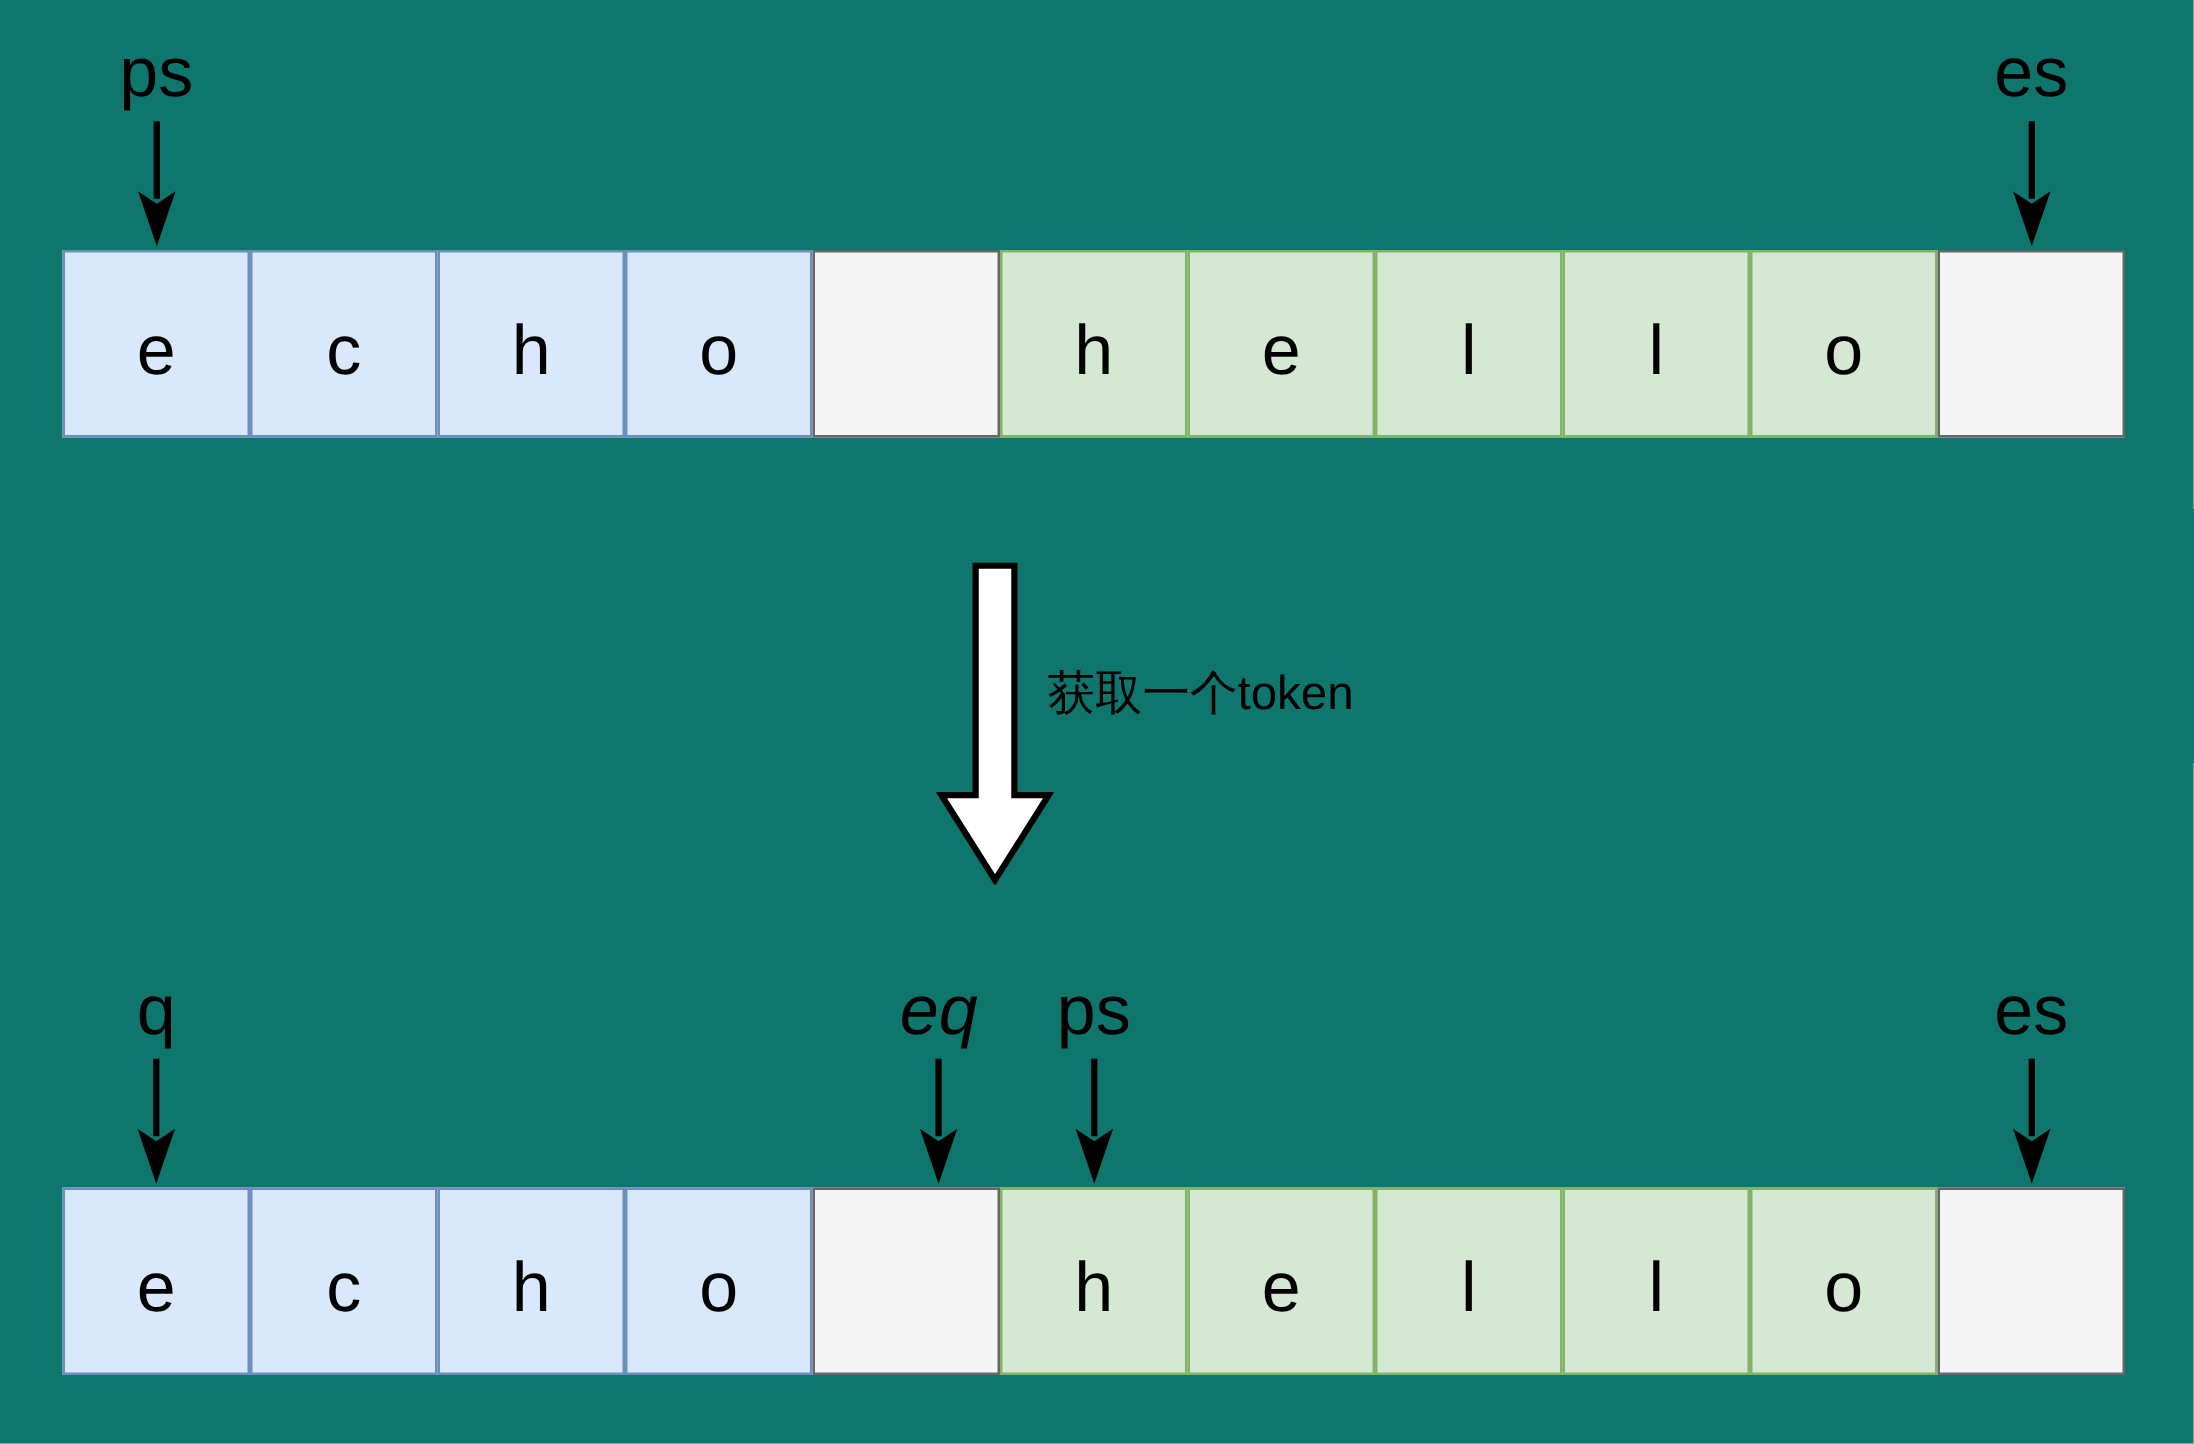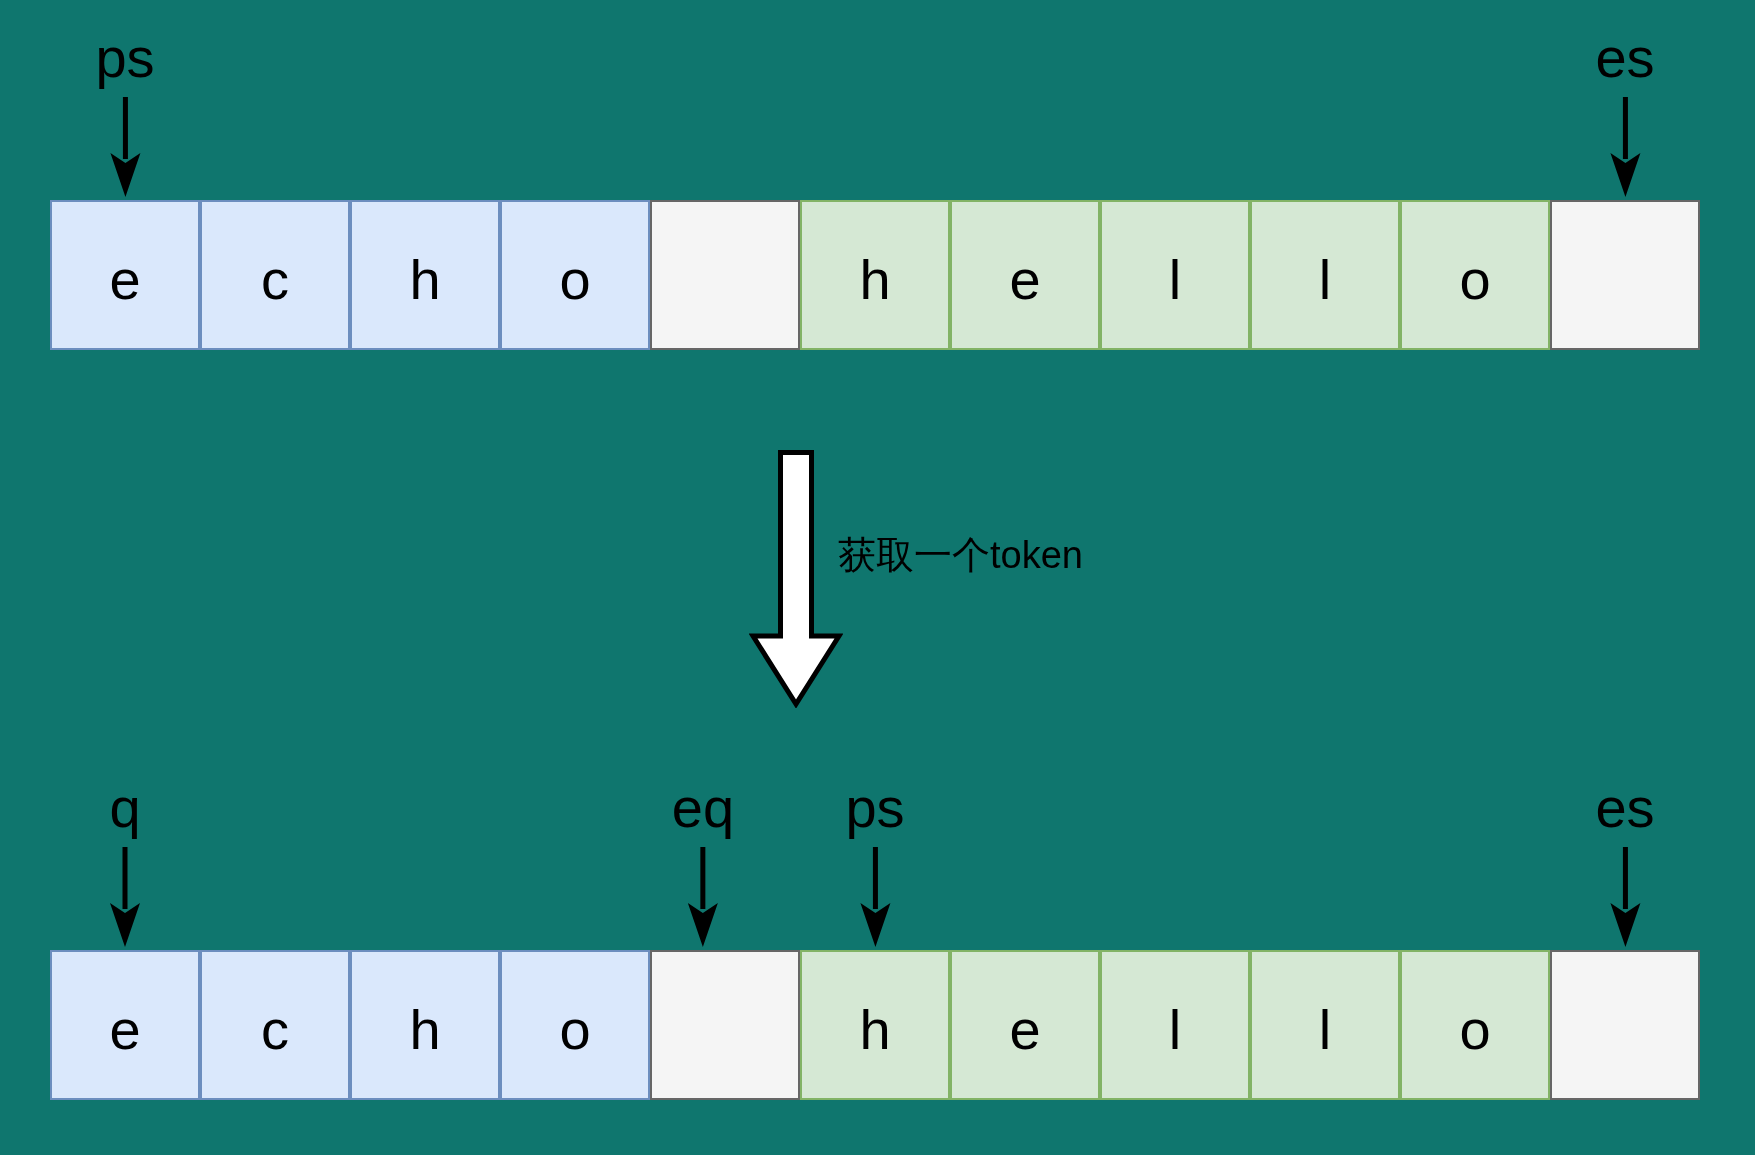--- a/index.html
+++ b/index.html
@@ -118,21 +118,21 @@
 
   <section>
     <div class="pointer-layer" data-layerpos="after">
         <div class="pointer" style="left: 125px;">
           <div class="plabel">q</div>
           <svg class="arrow-svg" width="36" height="104" viewBox="0 0 36 104">
             <line x1="18" y1="2" x2="18" y2="64" stroke="#000000" stroke-width="5"></line>
             <polygon points="18,102 3,58 18,68 33,58" fill="#000000"></polygon>
           </svg>
         </div>
-        <div class="pointer" style="left: 703px;">
+        <div class="pointer" style="left: 751px; font-style: italic;">
           <div class="plabel">eq</div>
           <svg class="arrow-svg" width="36" height="104" viewBox="0 0 36 104">
             <line x1="18" y1="2" x2="18" y2="64" stroke="#000000" stroke-width="5"></line>
             <polygon points="18,102 3,58 18,68 33,58" fill="#000000"></polygon>
           </svg>
         </div>
         <div class="pointer" style="left: 875px;">
           <div class="plabel">ps</div>
           <svg class="arrow-svg" width="36" height="104" viewBox="0 0 36 104">
             <line x1="18" y1="2" x2="18" y2="64" stroke="#000000" stroke-width="5"></line>

